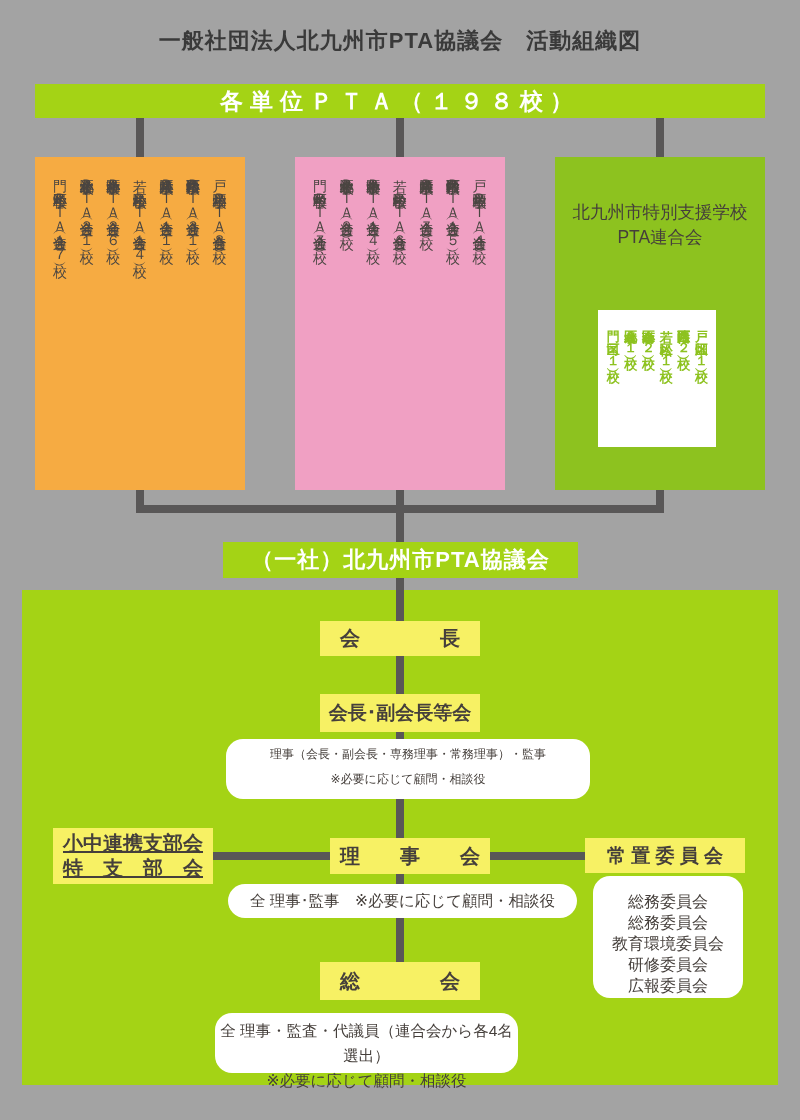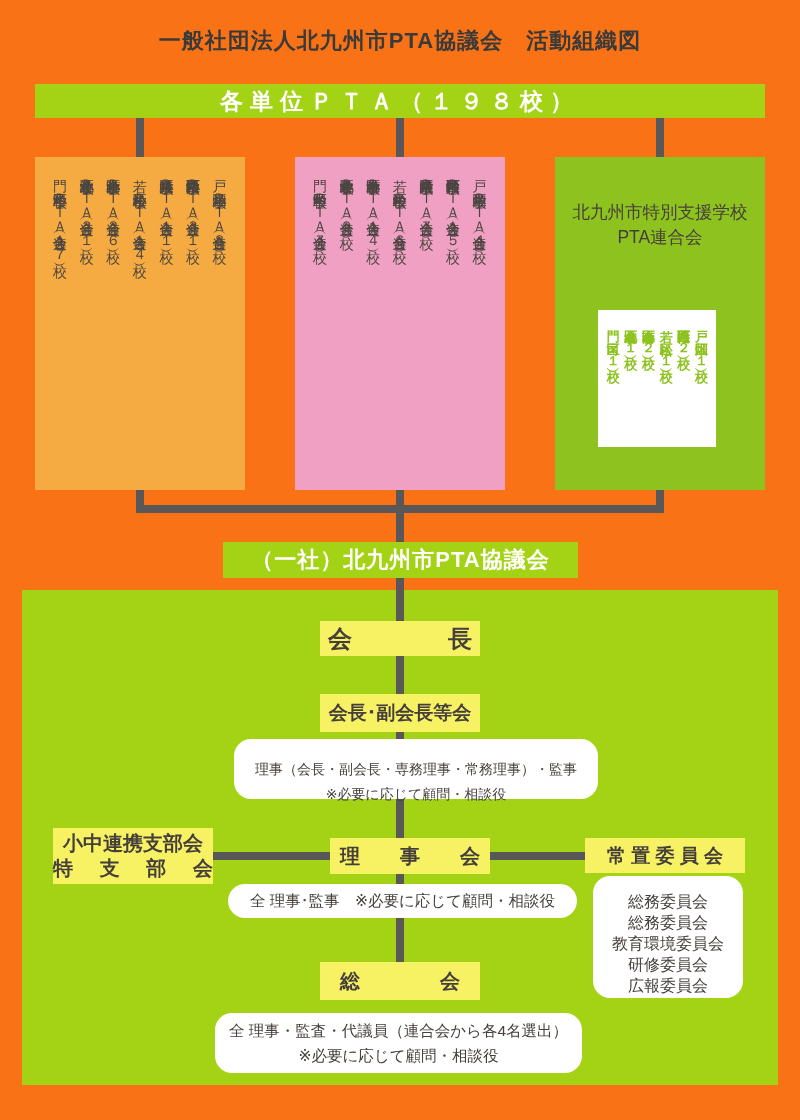--- a/index.html
+++ b/index.html
@@ -1,47 +1,47 @@
 <!DOCTYPE html>
 <html><head>
 <meta charset="utf-8">
 <style>
   html,body{margin:0;padding:0;background:#ffffff;}
   #stage{
-    position:relative;width:800px;height:1120px;background:#f97316;overflow:hidden;
+    position:relative;width:800px;height:1120px;background:#a3a3a3;overflow:hidden;
     font-family:"Liberation Sans","DejaVu Sans",sans-serif;color:#453f3b;
   }
   .abs{position:absolute;box-sizing:border-box;}
   .page-title{left:0;top:26px;width:800px;text-align:center;font-size:22px;font-weight:bold;color:#3a3a3a;letter-spacing:1px;}
   .banner{background:#a4d315;color:#ffffff;font-weight:bold;text-align:center;}
   .banner1{left:35px;top:84px;width:730px;height:34px;line-height:34px;font-size:23px;letter-spacing:7px;}
   .banner2{left:223px;top:542px;width:355px;height:36px;line-height:36px;font-size:22px;letter-spacing:1px;}
   .line{background:#595757;}
   .panel{left:22px;top:590px;width:756px;height:495px;background:#a4d315;}
   .unitbox{top:157px;width:210px;height:333px;display:flex;flex-direction:row-reverse;justify-content:space-evenly;align-items:flex-start;padding:12px 6px;}
   .orange{left:35px;background:#f6ab42;}
   .pink{left:295px;background:#f0a0c3;}
   .greenbox{left:555px;top:157px;width:210px;height:333px;background:#8dc21f;}
   .vcol{writing-mode:vertical-rl;text-orientation:mixed;font-size:14px;line-height:1.05;font-weight:500;color:#4a4541;}
   .sp-title{left:560px;top:200px;width:200px;text-align:center;font-size:17.5px;line-height:25px;font-weight:500;color:#453f3b;}
   .sp-inner{left:598px;top:310px;width:118px;height:137px;background:#ffffff;display:flex;flex-direction:row-reverse;justify-content:space-evenly;align-items:flex-start;padding:10px 4px;}
   .sp-inner .vcol{font-size:13px;color:#8dc21f;font-weight:bold;}
   .ybox{background:#f7f164;color:#453f3b;font-weight:bold;text-align:center;}
   .wbox{background:#ffffff;border-radius:17px;color:#453f3b;text-align:center;}
-  .president{left:320px;top:621px;width:160px;height:35px;line-height:35px;font-size:24px;}
+  .president{left:320px;top:621px;width:160px;height:35px;line-height:35px;font-size:20px;}
   .pvice{left:320px;top:694px;width:160px;height:38px;line-height:38px;font-size:19px;}
-  .wnote1{left:234px;top:739px;width:364px;height:60px;padding-top:18px;font-size:14px;line-height:25px;}
-  .branch{left:53px;top:828px;width:160px;height:56px;padding:3px 0;font-size:20px;line-height:25px;}
+  .wnote1{left:226px;top:739px;width:364px;height:60px;padding-top:3px;font-size:12px;line-height:25px;}
+  .branch{left:53px;top:828px;width:160px;height:56px;padding:3px 10px;font-size:20px;line-height:25px;text-decoration:underline;}
   .branch .l2{text-align:justify;text-align-last:justify;}
   .board{left:320px;top:838px;width:160px;height:36px;line-height:36px;font-size:20px;margin-left:10px;}
   .standing{left:585px;top:838px;width:160px;height:35px;line-height:35px;font-size:19px;}
   .wnote2{left:228px;top:884px;width:349px;height:34px;line-height:34px;font-size:15.5px;}
   .committees{left:593px;top:876px;width:150px;height:122px;padding-top:15px;font-size:16px;line-height:21px;}
   .general{left:320px;top:962px;width:160px;height:38px;line-height:38px;font-size:20px;}
-  .wnote3{left:215px;top:1013px;width:367px;height:60px;padding-top:5px;font-size:15.5px;line-height:25px;}
+  .wnote3{left:215px;top:1013px;width:303px;height:60px;padding-top:5px;font-size:15.5px;line-height:25px;}
 </style>
 </head>
 <body>
 
 <div id="stage">
 
   <div class="abs page-title">一般社団法人北九州市PTA協議会　活動組織図</div>
 
   <div class="abs banner banner1">各単位ＰＴＡ（１９８校）</div>
 

